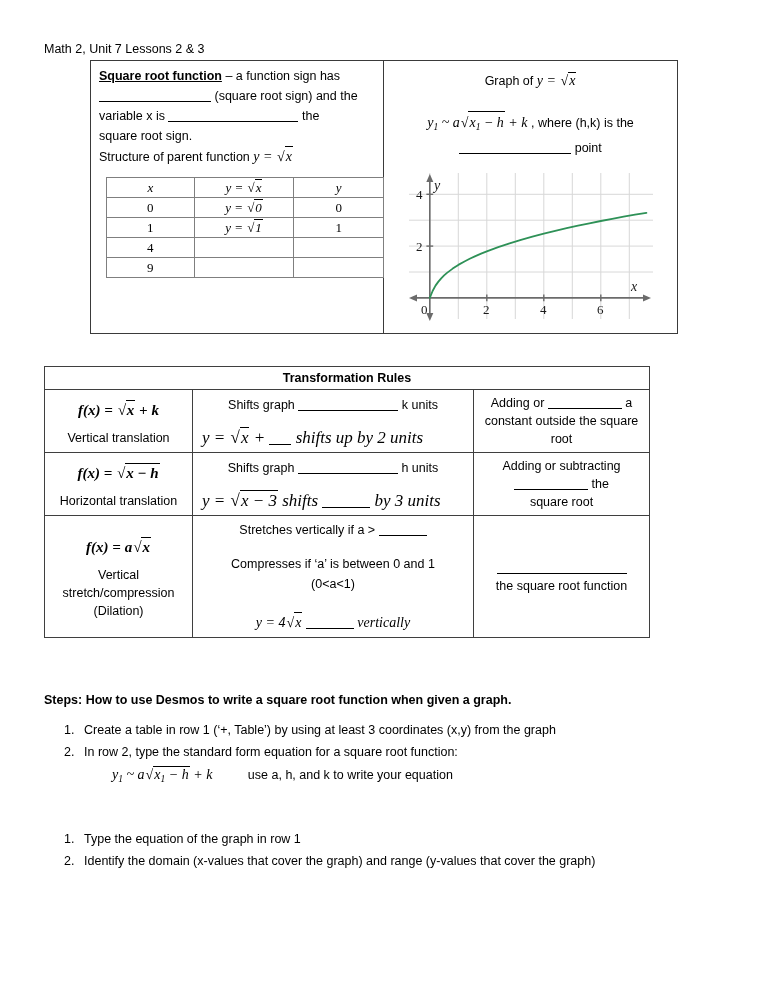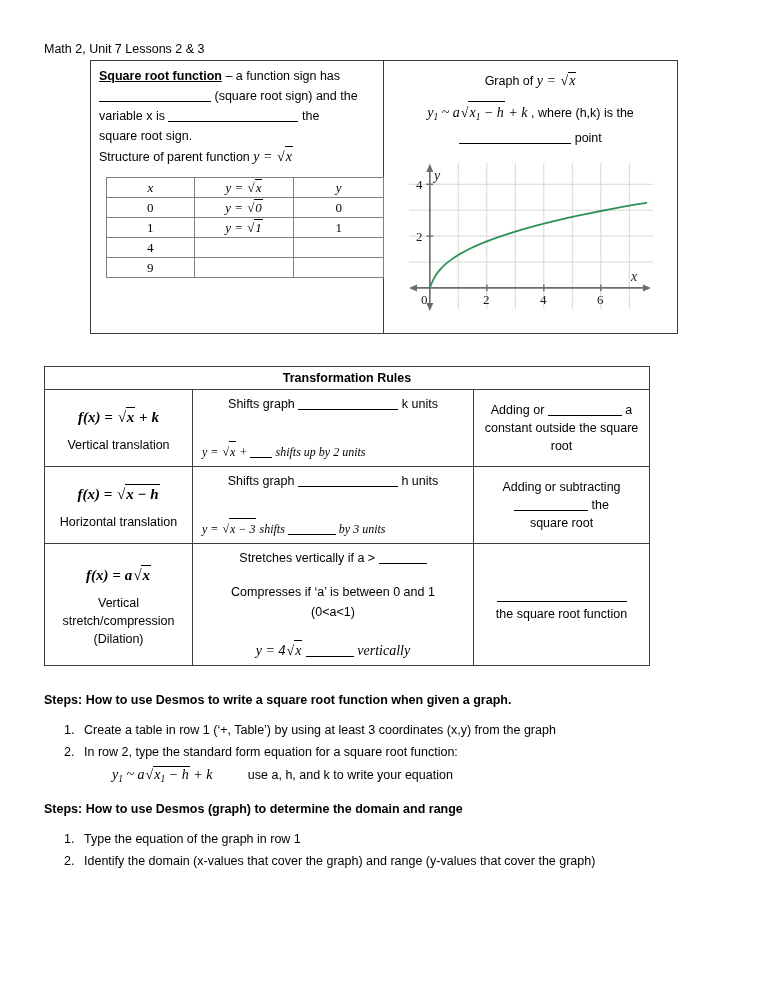--- a/index.html
+++ b/index.html
@@ -107,21 +107,21 @@
 
   
   .graph-cap {
     text-align: center;
     font-size: 12.5px;
     margin-top: 3px;
   }
   .struct-line {
     text-align: center;
     font-size: 12.5px;
-    margin-top: 12px;
+    margin-top: 22px;
     line-height: 21px;
   }
 
   
   .graph-wrap {
     margin: 12px auto 0 auto;
     width: 248px;
   }
 
   
@@ -160,23 +160,23 @@
     font-weight: bold;
     font-size: 15px;
     display: block;
     margin: 4px 0 10px 0;
   }
   .cell-b { text-align: center; line-height: 20px; }
   .cell-c { text-align: center; line-height: 18px; }
   .eq-line {
     font-family: "Liberation Serif", serif;
     font-style: italic;
-    font-size: 12px;
+    font-size: 17px;
     display: block;
-    margin-top: 27px;
+    margin-top: 12px;
     text-align: left;
     padding-left: 4px;
   }
   .eq-center {
     font-family: "Liberation Serif", serif;
     font-style: italic;
     font-size: 14px;
     display: block;
     margin-top: 18px;
     text-align: center;
@@ -429,19 +429,18 @@
   <div class="steps-h" style="top:693px;">Steps: How to use Desmos to write a square root function when given a graph.</div>
   <ol class="steps-list" style="top:719px;">
     <li>Create a table in row 1 (‘+, Table’) by using at least 3 coordinates (x,y) from the graph</li>
     <li>In row 2, type the standard form equation for a square root function:</li>
   </ol>
   <div class="sub-eq" style="top:766px;">
     <span>y<span class="sub">1</span> ~ a<span class="rad">√<span class="radbar">x<span class="sub">1</span> − h</span></span> + k</span>
     <span class="plain">use a, h, and k to write your equation</span>
   </div>
 
-  <div class="steps-h" style="top:802px;">Steps: How to use Desmos (graph) to determine the domain and range</div>
   <ol class="steps-list" style="top:828px;">
     <li>Type the equation of the graph in row 1</li>
     <li>Identify the domain (x-values that cover the graph) and range (y-values that cover the graph)</li>
   </ol>
 
 </div>
 
 </body></html>

